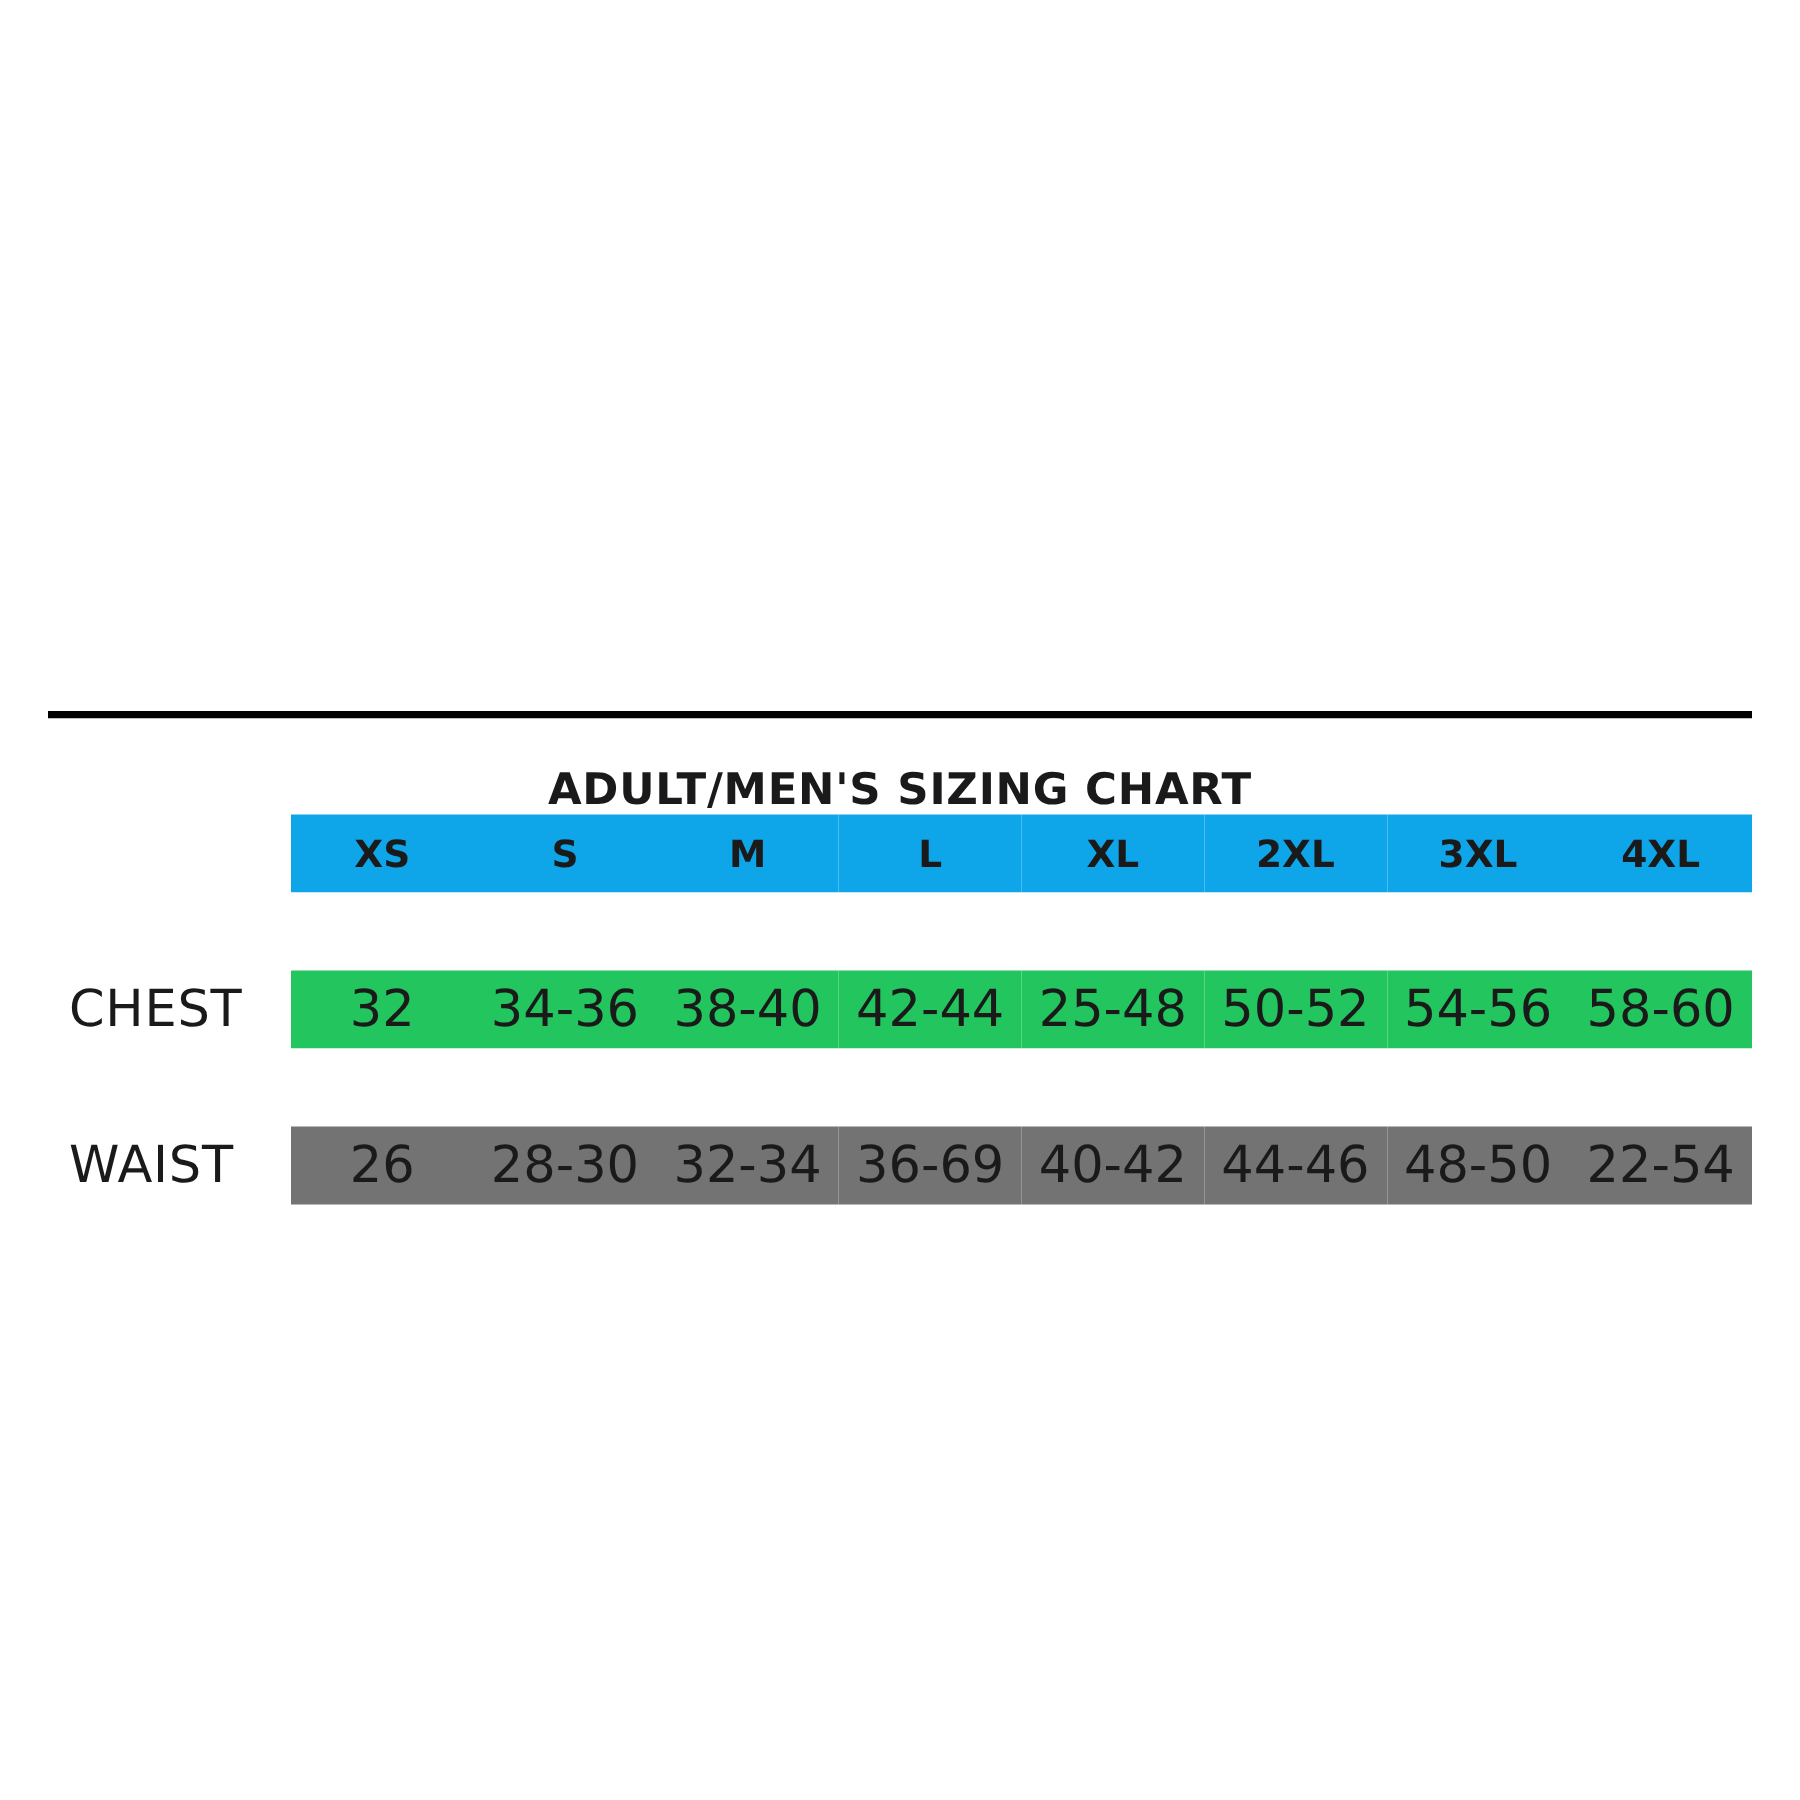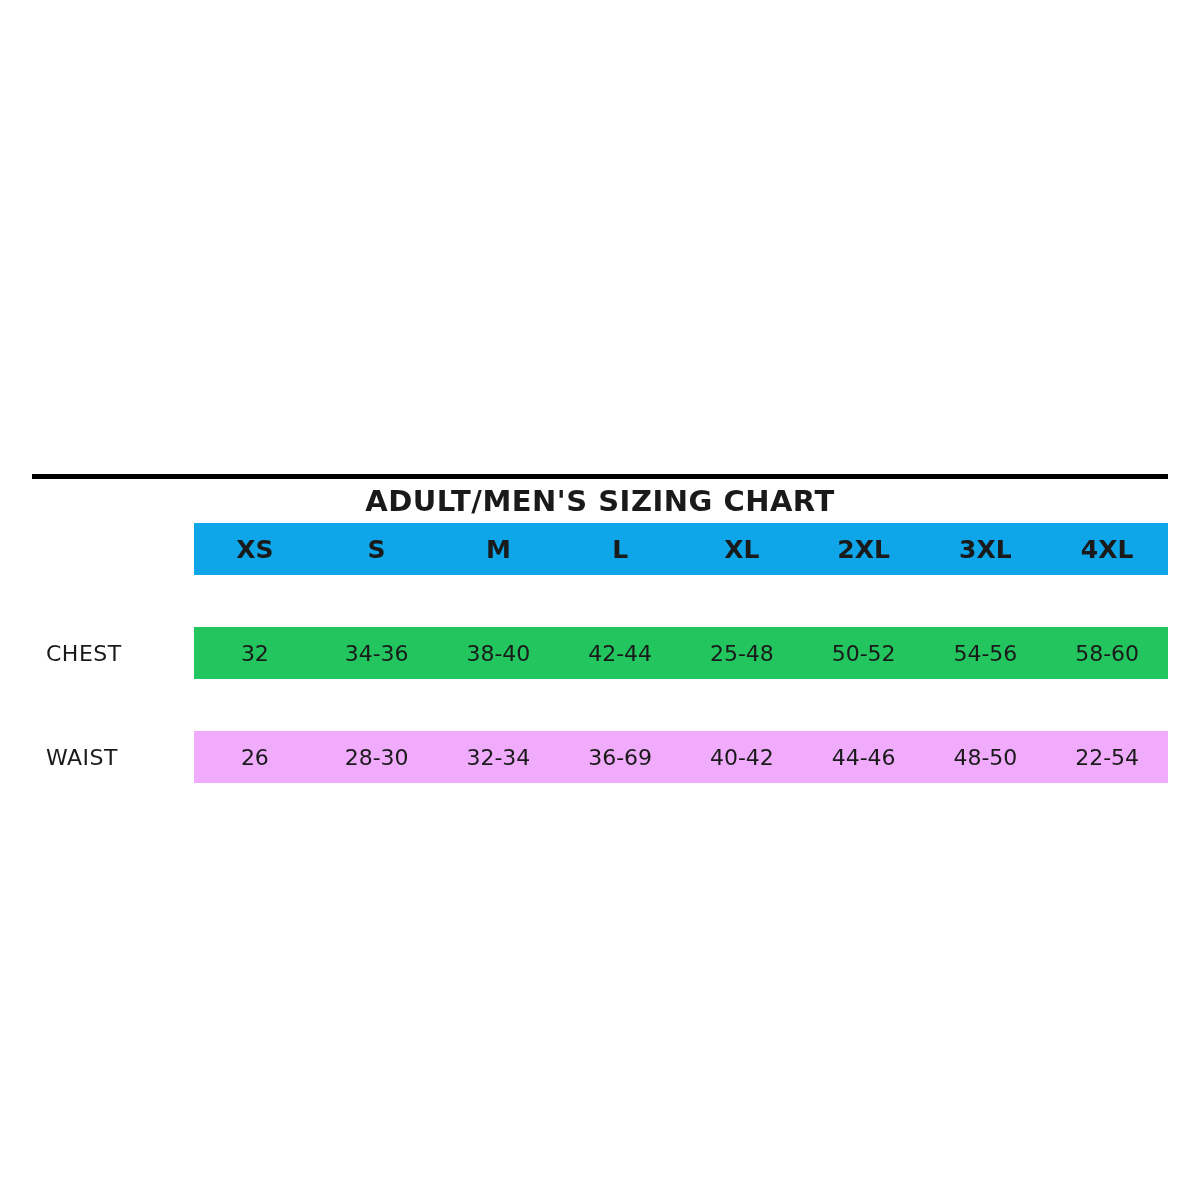--- a/index.html
+++ b/index.html
@@ -22,23 +22,23 @@
     width: 1136px;
   }
 
   .top-rule {
     height: 5px;
     background: #000000;
     width: 100%;
   }
 
   .title-row {
-    height: 44px;
+    height: 64px;
     display: flex;
-    align-items: center;
+    align-items: flex-end;
     justify-content: center;
     background: #ffffff;
   }
 
   .chart-title {
     font-family: "DejaVu Sans", sans-serif;
     font-size: 29px;
     font-weight: bold;
     letter-spacing: 0.5px;
     color: #1a1a1a;
@@ -51,38 +51,38 @@
     table-layout: fixed;
   }
 
   table.sizing th,
   table.sizing td {
     padding: 0;
     margin: 0;
     height: 52px;
     text-align: center;
     vertical-align: middle;
-    font-size: 22px;
+    font-size: 34px;
     font-weight: normal;
     color: #1a1a1a;
     font-family: "DejaVu Sans", sans-serif;
   }
 
   tr.header-row th {
     background: #0ea5e9;
     font-weight: bold;
     font-size: 25px;
   }
 
   tr.data-row td {
     background: #22c55e;
   }
 
   tr.data-row.alt td {
-    background: #f0abfc;
+    background: #737373;
   }
 
   .row-label {
     font-weight: bold;
     font-size: 24px;
     letter-spacing: 0.5px;
     text-align: left !important;
     padding-left: 14px !important;
   }
 

